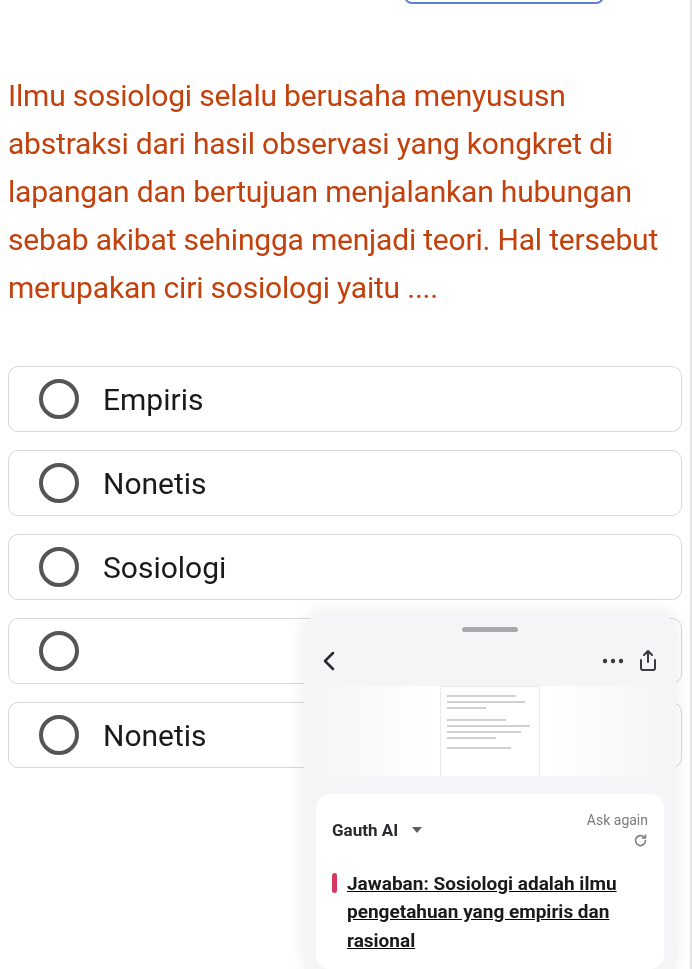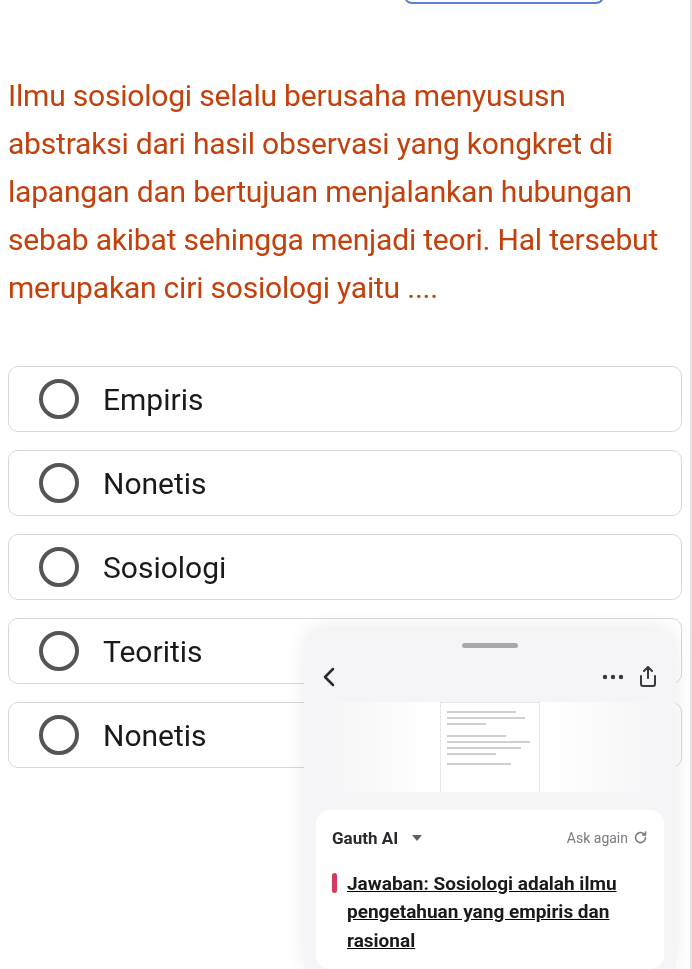--- a/index.html
+++ b/index.html
@@ -142,25 +142,26 @@
     }
     .ai-triangle {
       width: 0;
       height: 0;
       border-left: 5px solid transparent;
       border-right: 5px solid transparent;
       border-top: 6px solid #606064;
     }
     .ask-again {
       display: flex;
-      align-items: flex-start;
+      align-items: flex-end;
       gap: 5px;
       font-size: 14px;
       color: #7a7a80;
       cursor: pointer;
+      flex-direction: column;
     }
     .answer-body {
       display: flex;
       gap: 10px;
       text-decoration: underline;
     }
     .answer-marker {
       width: 5px;
       height: 20px;
       background: #d6385e;
@@ -194,21 +195,20 @@
     <div class="option">
       <div class="radio-circle"></div>
       <div class="option-label">Nonetis</div>
     </div>
     <div class="option">
       <div class="radio-circle"></div>
       <div class="option-label">Sosiologi</div>
     </div>
     <div class="option">
       <div class="radio-circle"></div>
-      <div class="option-label">Teoritis</div>
     </div>
     <div class="option">
       <div class="radio-circle"></div>
       <div class="option-label">Nonetis</div>
     </div>
   </div>
 
   <div class="overlay-panel">
     <div class="drag-handle"></div>
     <div class="overlay-header">

